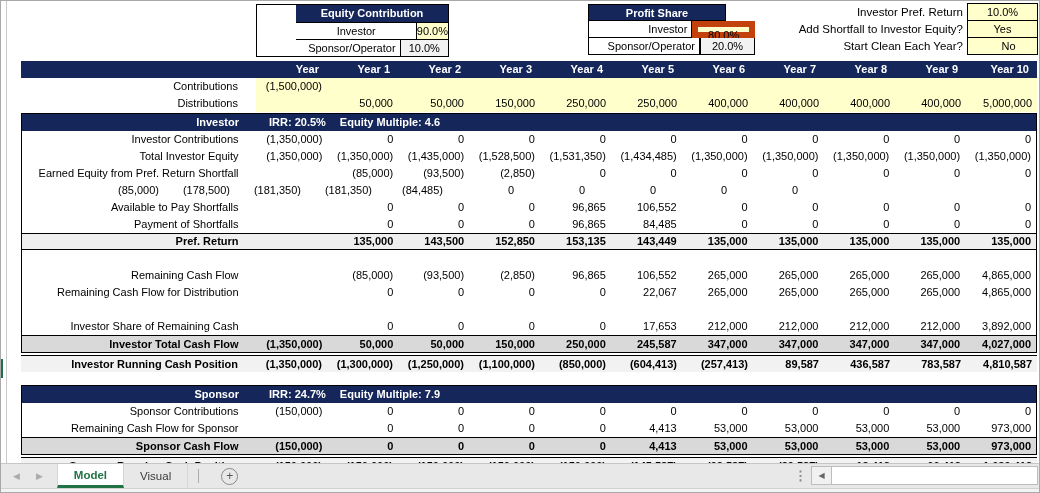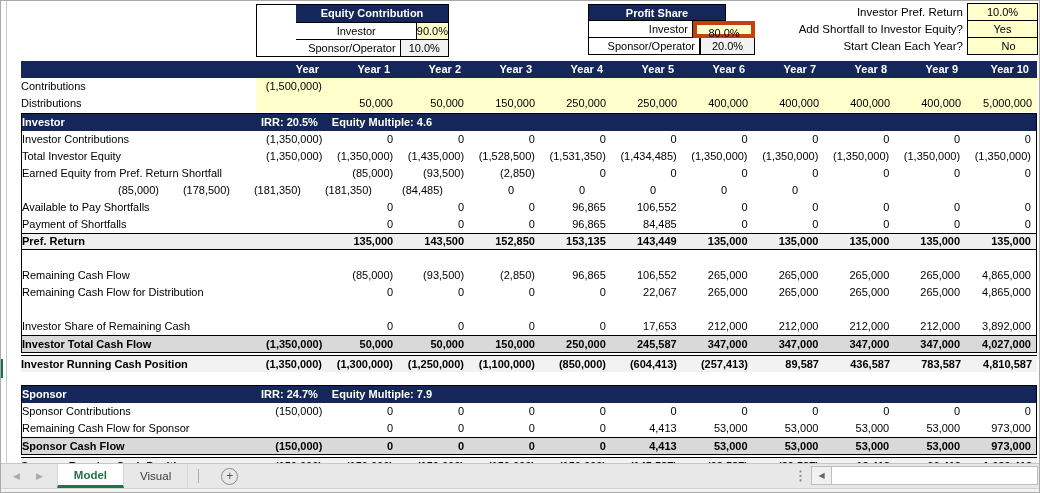--- a/index.html
+++ b/index.html
@@ -20,29 +20,29 @@
   .pval { text-align:center; border-left:1px solid #000; }
   .fill-yellow { background:#FFFFCC; }
   .fill-gray { background:#F2F2F2; }
   .setting-label { position:absolute; left:560px; width:402px; height:17px; line-height:17px;
     text-align:right; font-size:11.5px; }
   .setting-val { position:absolute; left:966px; width:71px; height:18px; line-height:16px;
     border:1px solid #000; background:#FFFFCC; text-align:center; font-size:11px; }
 
   
   .cellrow { display:flex; height:17px; line-height:17px; font-size:11px; }
-  .rlabel { width:235px; padding-right:6px; overflow:hidden; white-space:nowrap; }
+  .rlabel { width:235px; text-align:right; padding-right:18px; overflow:hidden; white-space:nowrap; }
   .ncell { width:71px; text-align:right; padding-right:5px; overflow:hidden; white-space:nowrap; }
   .input { background:#FFFFCC; }
   .yearbar { position:absolute; left:20px; top:60px; width:1016px; background:var(--navy); }
   .yearbar .ncell { color:#fff; font-weight:bold; padding-right:8px; }
   #input-rows { position:absolute; left:20px; top:77px; width:1016px; }
   .secbox { position:absolute; left:20px; width:1016px; border:1px solid #000; background:#fff; }
   .sechead { display:flex; background:var(--navy); color:#fff; font-weight:bold; font-size:11px; height:17px; line-height:17px; }
-  .sechead .irr { margin-left:4px; } .sechead .mult { margin-left:14px; }
+  .sechead .irr { margin-left:12px; } .sechead .mult { margin-left:14px; }
   .subtotal { background:#EFEFEF; font-weight:bold; border-top:1px solid #000; border-bottom:1px solid #000; line-height:15px; }
   .total { background:#D9D9D9; font-weight:bold; border-top:1px solid #000; line-height:16px; }
   .running-wrap { position:absolute; left:20px; width:1016px; }
   .running { background:#F2F2F2; font-weight:bold; border-top:1px solid #000; line-height:16px; }
 
   
   #tabbar { position:absolute; left:0; top:462px; width:1040px; height:25px;
     background:#E8E8E8; border-top:1px solid #C6C6C6; display:flex; align-items:stretch; }
   .navarrows { display:flex; align-items:center; gap:16px; padding:0 14px 0 12px; }
   .navarrow { color:#ABABAB; font-size:9px; line-height:1; }
@@ -77,21 +77,21 @@
       <div class="prow">
         <div class="plabel" style="width:130px;">Sponsor/Operator</div>
         <div class="pval fill-gray" style="width:61px;">10.0%</div>
       </div>
     </div>
 
     <div class="pbox" style="left:548px; top:3px; width:206px; border:none;">
       <div class="phead" style="width:138px; border:1px solid #000;">Profit Share</div>
       <div class="prow" style="border-top:none;">
         <div class="plabel" style="width:138px; border:1px solid #000; border-top:none;">Investor</div>
-        <div class="pval fill-yellow" style="width:80px; border:4px solid #c2410c;">80.0%</div>
+        <div class="pval fill-yellow" style="width:80px; border:6px solid #c2410c;">80.0%</div>
       </div>
       <div class="prow" style="border-top:none;">
         <div class="plabel" style="width:138px; border:1px solid #000; border-top:none;">Sponsor/Operator</div>
         <div class="pval fill-gray" style="width:68px; border:1px solid #000; border-top:none;">20.0%</div>
       </div>
     </div>
 
     <div class="setting-label" style="top:3px;">Investor Pref. Return</div>
     <div class="setting-val" style="top:2px;">10.0%</div>
     <div class="setting-label" style="top:20px;">Add Shortfall to Investor Equity?</div>

